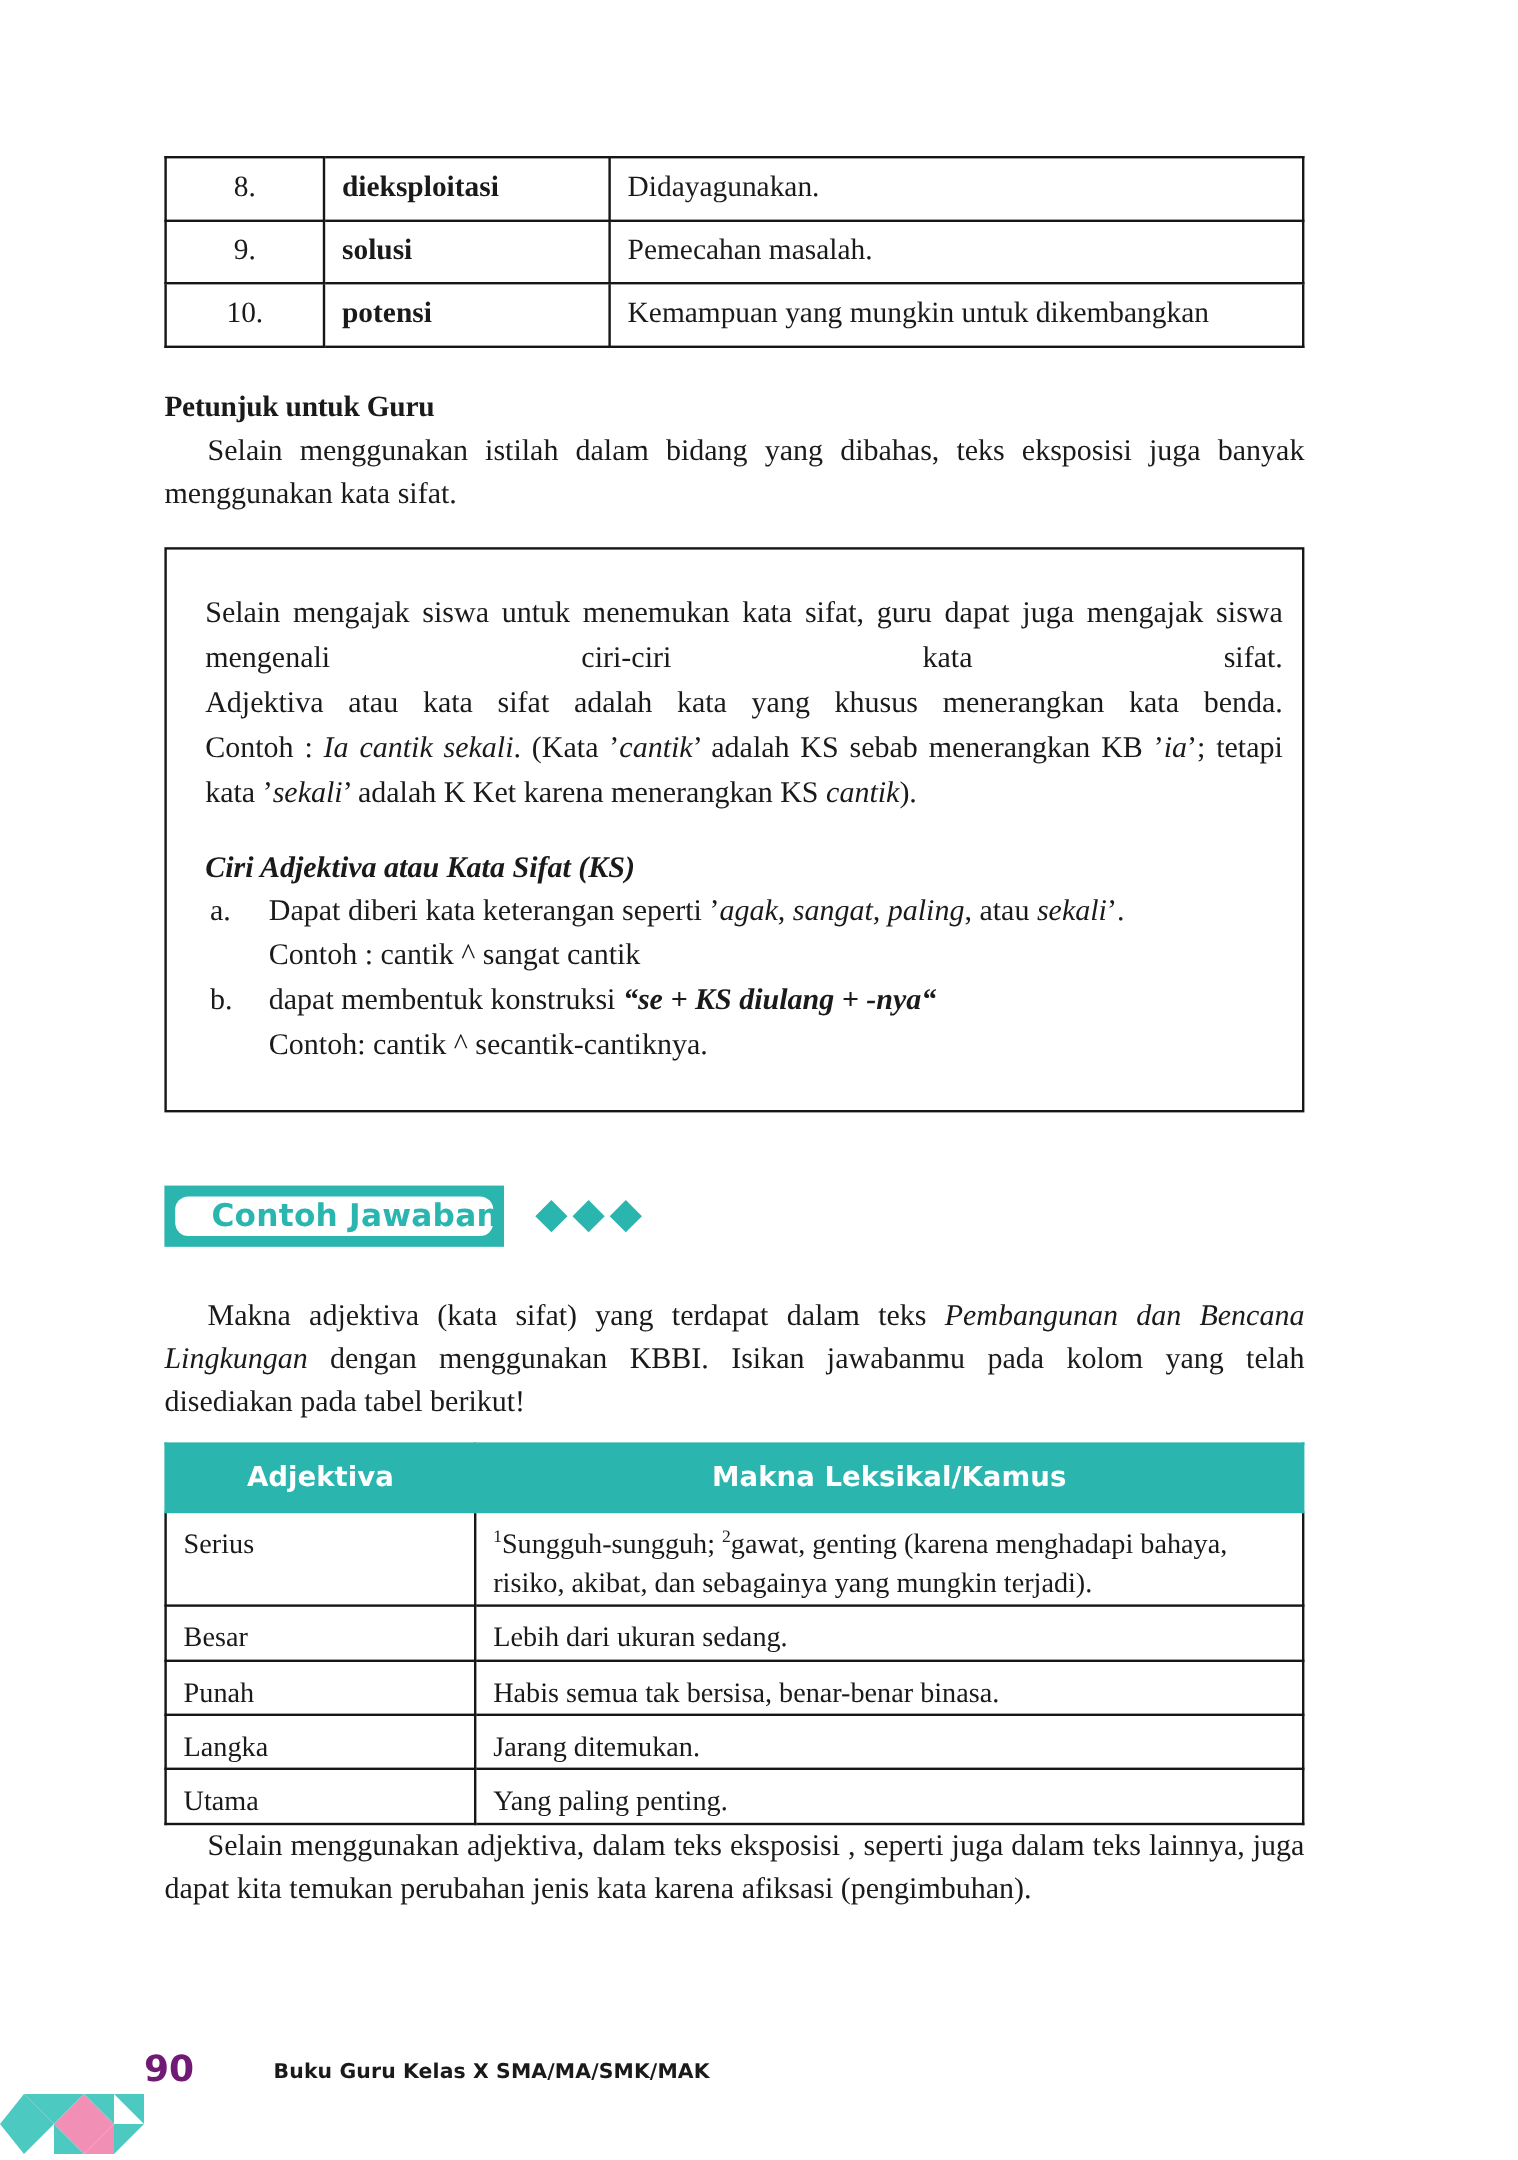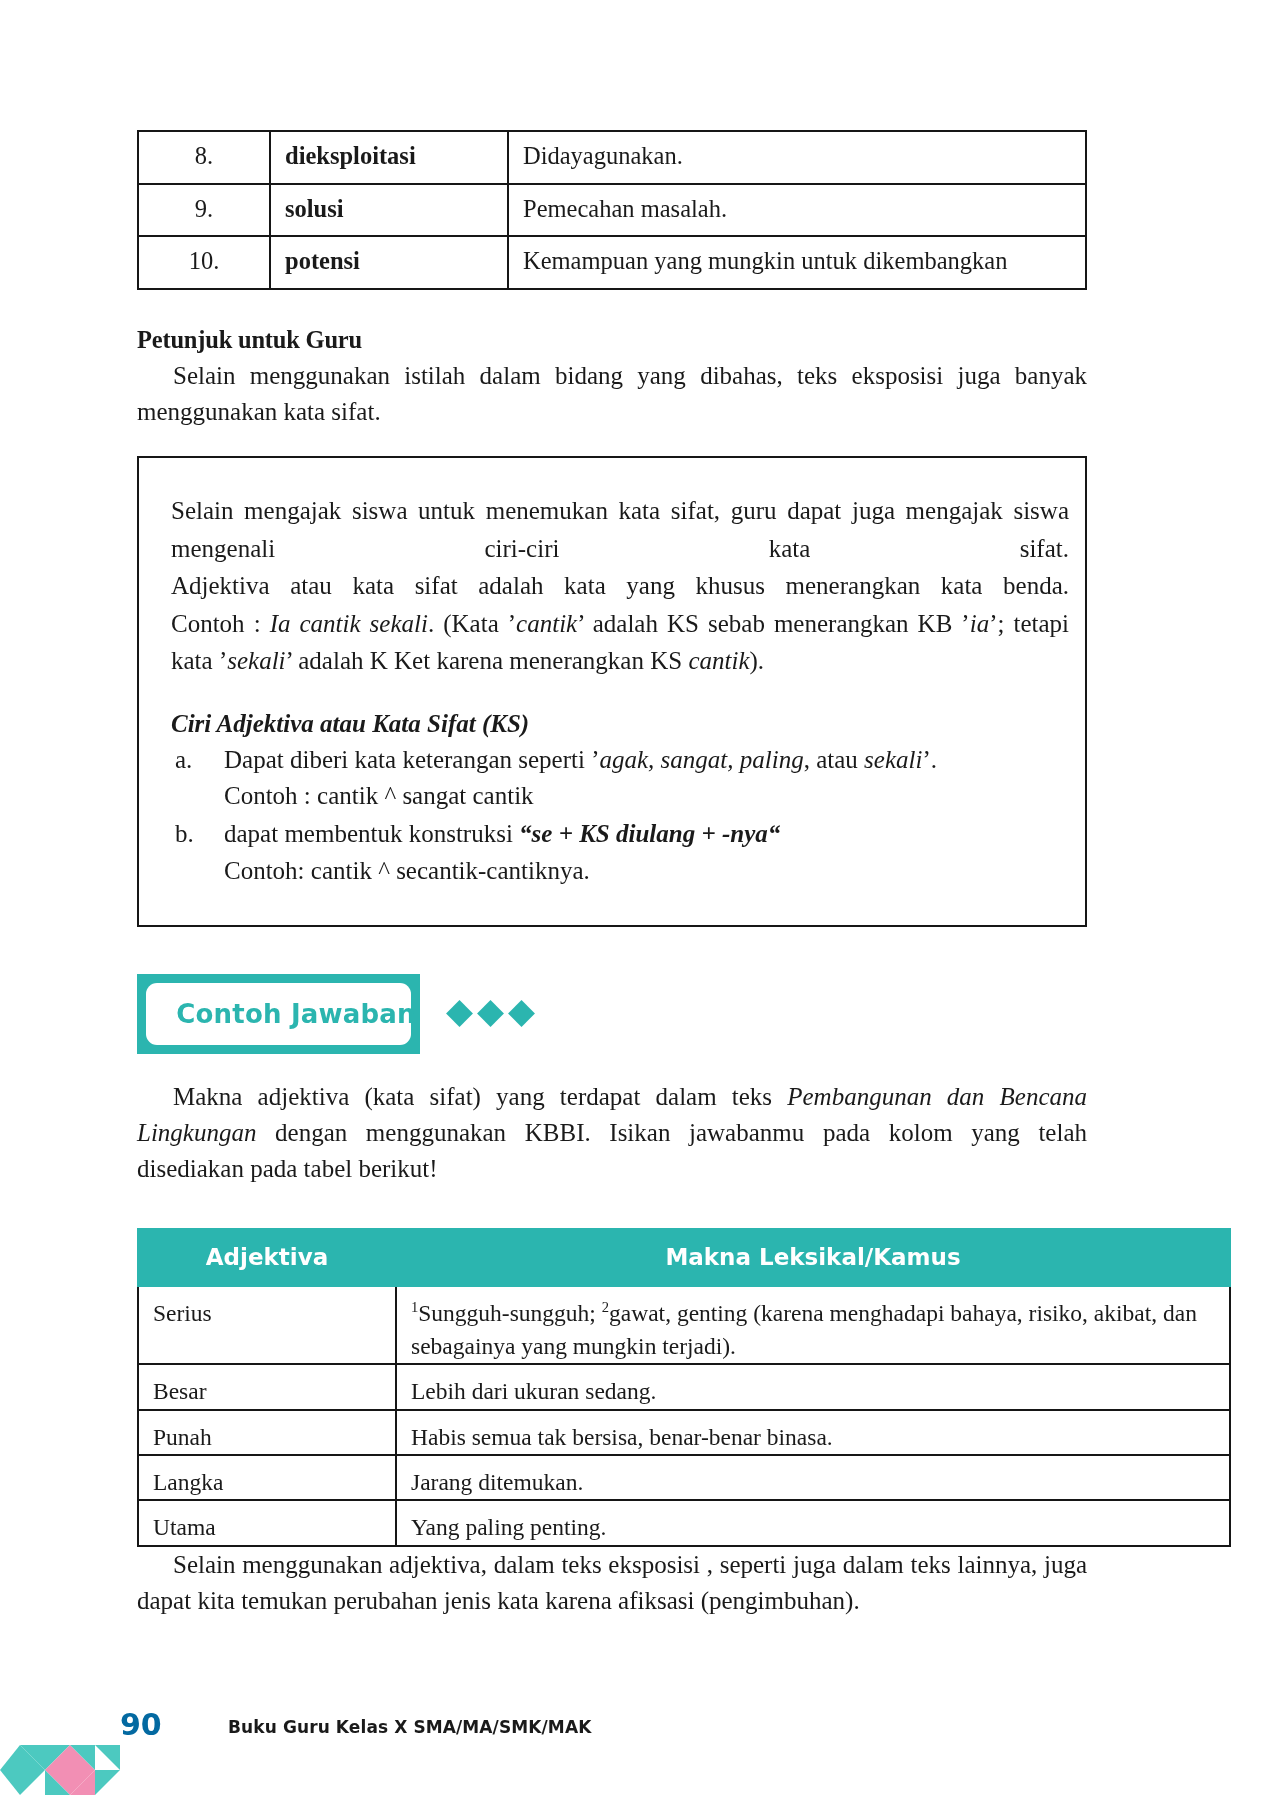--- a/index.html
+++ b/index.html
@@ -109,21 +109,21 @@
   .banner-row {
     display: flex;
     align-items: center;
     margin-top: 56px;
     height: 62px;
   }
   .banner {
     position: relative;
     background: #2BB5AF;
     width: 283px;
-    height: 80px;
+    height: 51px;
     display: flex;
     align-items: center;
     justify-content: center;
     box-sizing: border-box;
     padding-left: 35px;
   }
   .banner .inner {
     position: absolute;
     left: 9px; top: 9px; right: 9px; bottom: 9px;
     background: #ffffff;
@@ -147,23 +147,23 @@
   .diamond {
     width: 19px;
     height: 19px;
     background: #2BB5AF;
     transform: rotate(45deg);
   }
 
   
   table.answers {
     border-collapse: collapse;
-    width: 1094px;
+    width: 950px;
     table-layout: fixed;
-    margin-top: 40px;
+    margin-top: 14px;
   }
   table.answers th {
     background: #2BB5AF;
     color: #ffffff;
     font-family: "DejaVu Sans", "Liberation Sans", sans-serif;
     font-weight: bold;
     font-size: 23px;
     padding: 14px 8px 15px 8px;
     border: 2px solid #2BB5AF;
     text-align: center;
@@ -189,21 +189,21 @@
     width: 1265px;
     height: 150px;
   }
   .footer .pagenum {
     position: absolute;
     left: 120px;
     bottom: 58px;
     font-family: "DejaVu Sans", "Liberation Sans", sans-serif;
     font-weight: bold;
     font-size: 30px;
-    color: #0369a1;
+    color: #701a75;
   }
   .footer .ftext {
     position: absolute;
     left: 228px;
     bottom: 63px;
     font-family: "DejaVu Sans", "Liberation Sans", sans-serif;
     font-weight: bold;
     font-size: 17px;
     color: #1a1a1a;
     letter-spacing: 0.1px;

